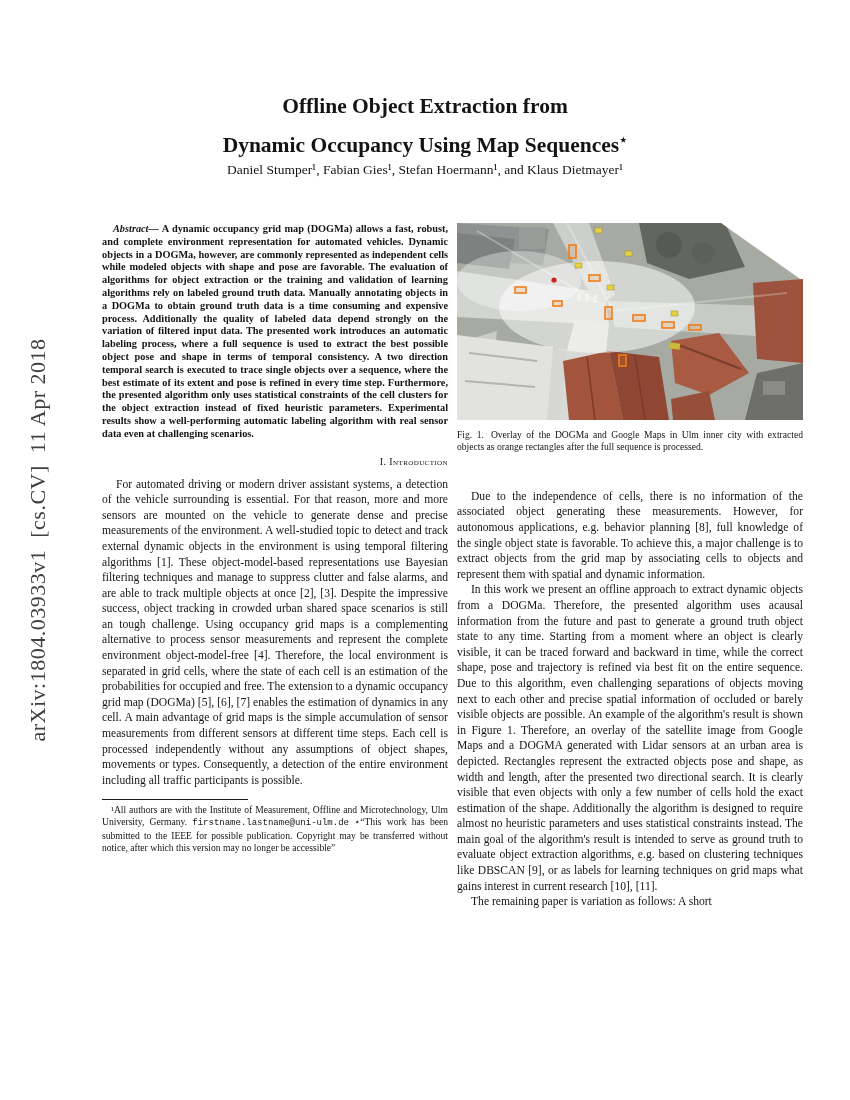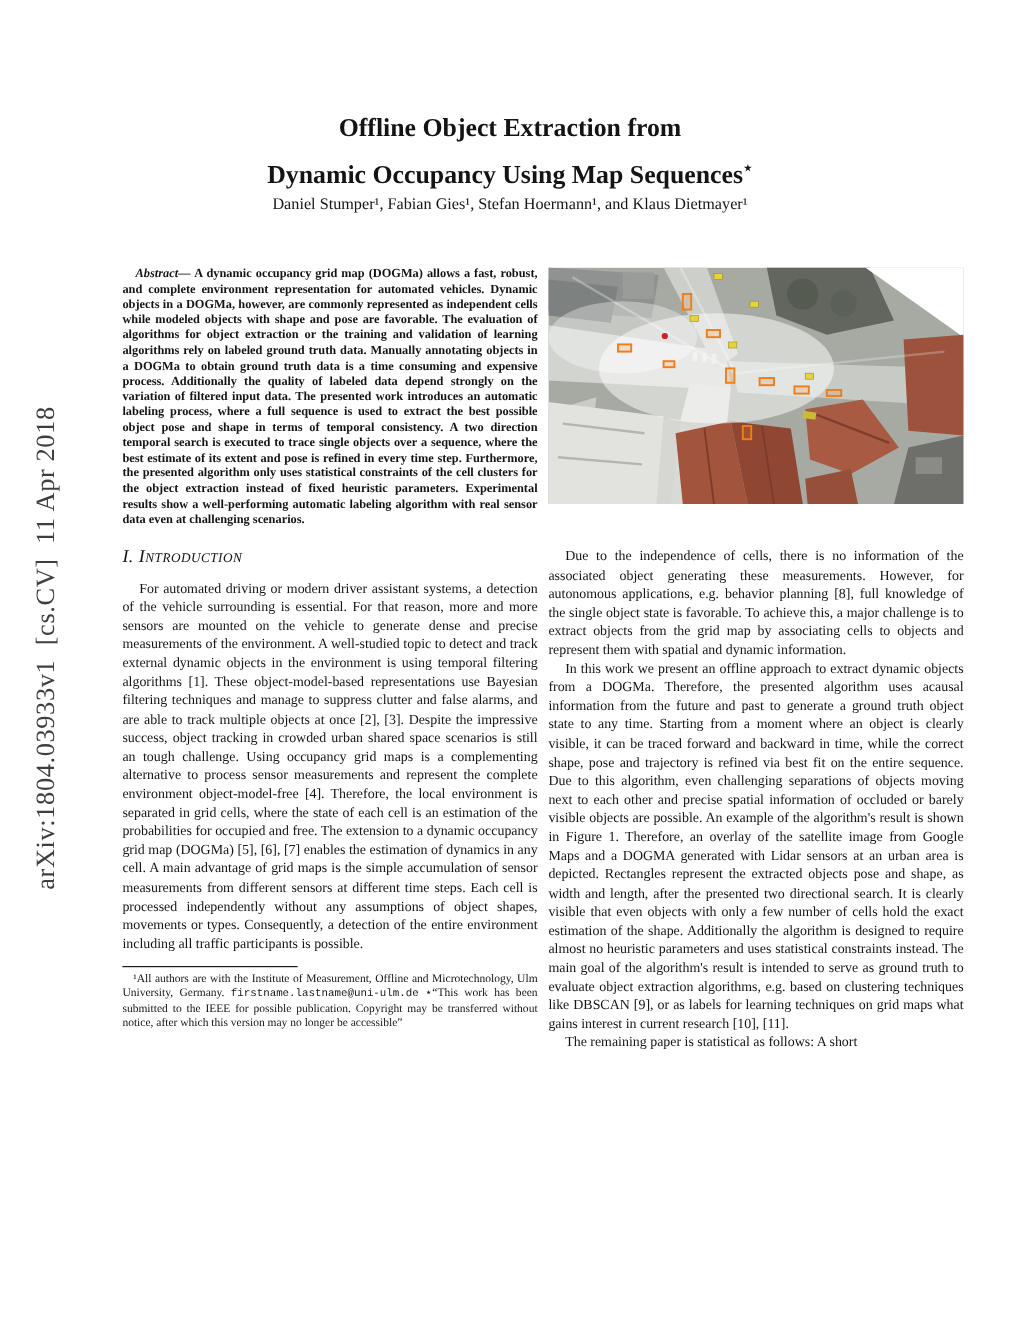--- a/index.html
+++ b/index.html
@@ -19,22 +19,22 @@
   .authors { font-size:13.5px; }
   .col { position:absolute; top:223px; width:346px; }
   .col-left  { left:76px;margin-left:26px; }
   .col-right { left:457px; }
   .abstract {
     font-size:10.3px; font-weight:bold; line-height:12.8px;
     text-align:justify; text-indent:11px;
   }
   .abstract-lead { font-style:italic; padding-right:3px; }
   .section-heading {
-    font-variant:small-caps; font-weight:normal; font-size:15px;
-    text-align:left; margin:15px 0 10px 0; letter-spacing:0.4px;font-style:italic;
+    font-variant:small-caps; font-weight:normal; font-size:10px;
+    text-align:right; margin:15px 0 10px 0; letter-spacing:0.4px;
   }
   .para {
     font-size:11.6px; line-height:15.6px; text-align:justify; text-indent:14px;
   }
   .para + .para { margin-top:0; }
   .footnote-rule { width:146px; border-top:1px solid #1a1a1a; margin:11px 0 4px 0; }
   .footnote { font-size:9.6px; line-height:11.9px; text-align:justify; text-indent:9px; }
   .mono { font-family:Liberation Mono, monospace; font-size:9.0px; }
   .figure-box { width:346px; }
   .figure-box svg { display:block; }
@@ -140,18 +140,19 @@
         <rect x="162" y="132" width="7" height="11"></rect>
       </g>
       <g fill="#e6d23e" stroke="#9a8c20" stroke-width="0.5">
         <rect x="138" y="5" width="7" height="5"></rect>
         <rect x="168" y="28" width="7" height="5"></rect>
         <rect x="150" y="62" width="7" height="5"></rect>
         <rect x="214" y="88" width="7" height="5"></rect>
         <rect x="118" y="40" width="7" height="5"></rect>
       </g>
     </svg>
+    <p class="fig-caption"><span class="cap-lead">Fig. 1.</span><span>Overlay of the DOGMa and Google Maps in Ulm inner city with extracted objects as orange rectangles after the full sequence is processed.</span></p>
   </div>
 
   <p class="para rc-para1">Due to the independence of cells, there is no information of the associated object generating these measurements. However, for autonomous applications, e.g. behavior planning [8], full knowledge of the single object state is favorable. To achieve this, a major challenge is to extract objects from the grid map by associating cells to objects and represent them with spatial and dynamic information.</p>
   <p class="para">In this work we present an offline approach to extract dynamic objects from a DOGMa. Therefore, the presented algorithm uses acausal information from the future and past to generate a ground truth object state to any time. Starting from a moment where an object is clearly visible, it can be traced forward and backward in time, while the correct shape, pose and trajectory is refined via best fit on the entire sequence. Due to this algorithm, even challenging separations of objects moving next to each other and precise spatial information of occluded or barely visible objects are possible. An example of the algorithm's result is shown in Figure 1. Therefore, an overlay of the satellite image from Google Maps and a DOGMA generated with Lidar sensors at an urban area is depicted. Rectangles represent the extracted objects pose and shape, as width and length, after the presented two directional search. It is clearly visible that even objects with only a few number of cells hold the exact estimation of the shape. Additionally the algorithm is designed to require almost no heuristic parameters and uses statistical constraints instead. The main goal of the algorithm's result is intended to serve as ground truth to evaluate object extraction algorithms, e.g. based on clustering techniques like DBSCAN [9], or as labels for learning techniques on grid maps what gains interest in current research [10], [11].</p>
-  <p class="para rc-para3">The remaining paper is statistical as follows: A short</p>
+  <p class="para rc-para3">The remaining paper is variation as follows: A short</p>
 </div>
 
 </body></html>

